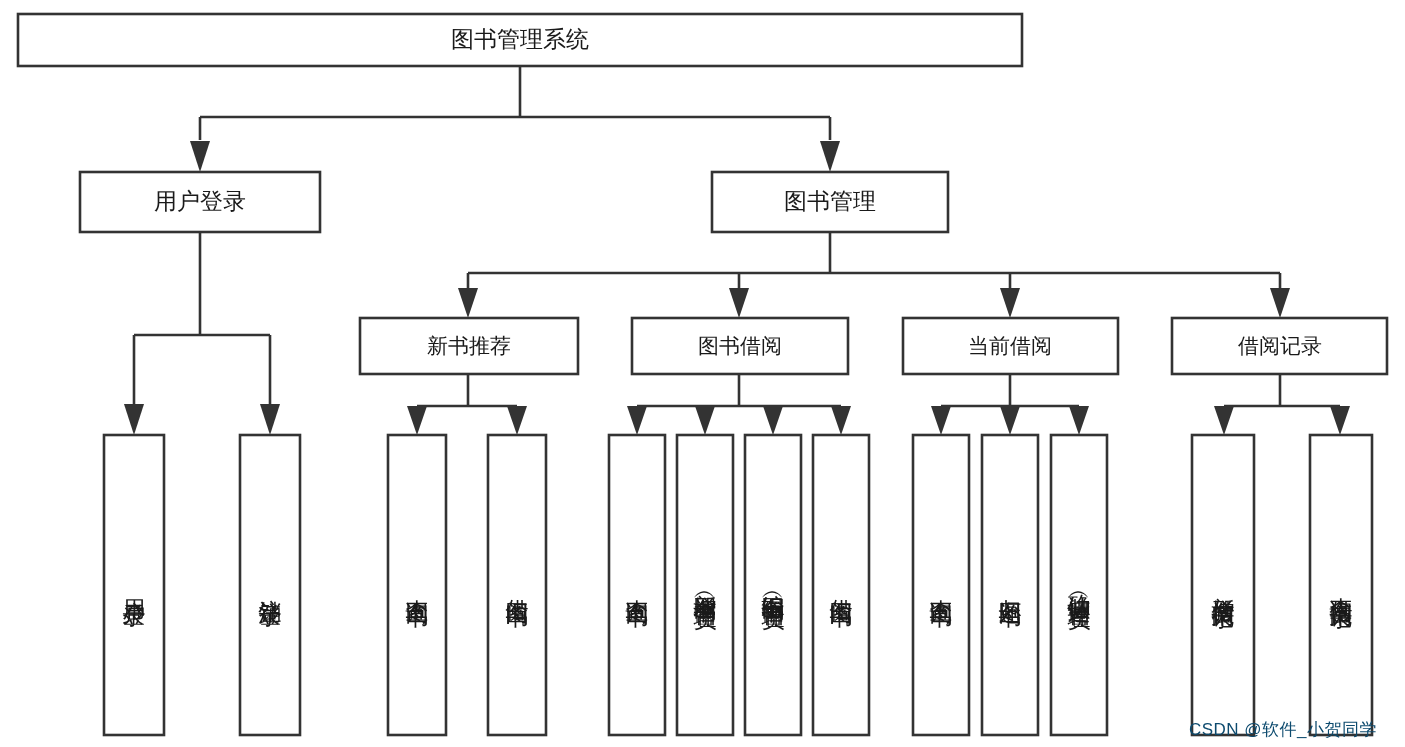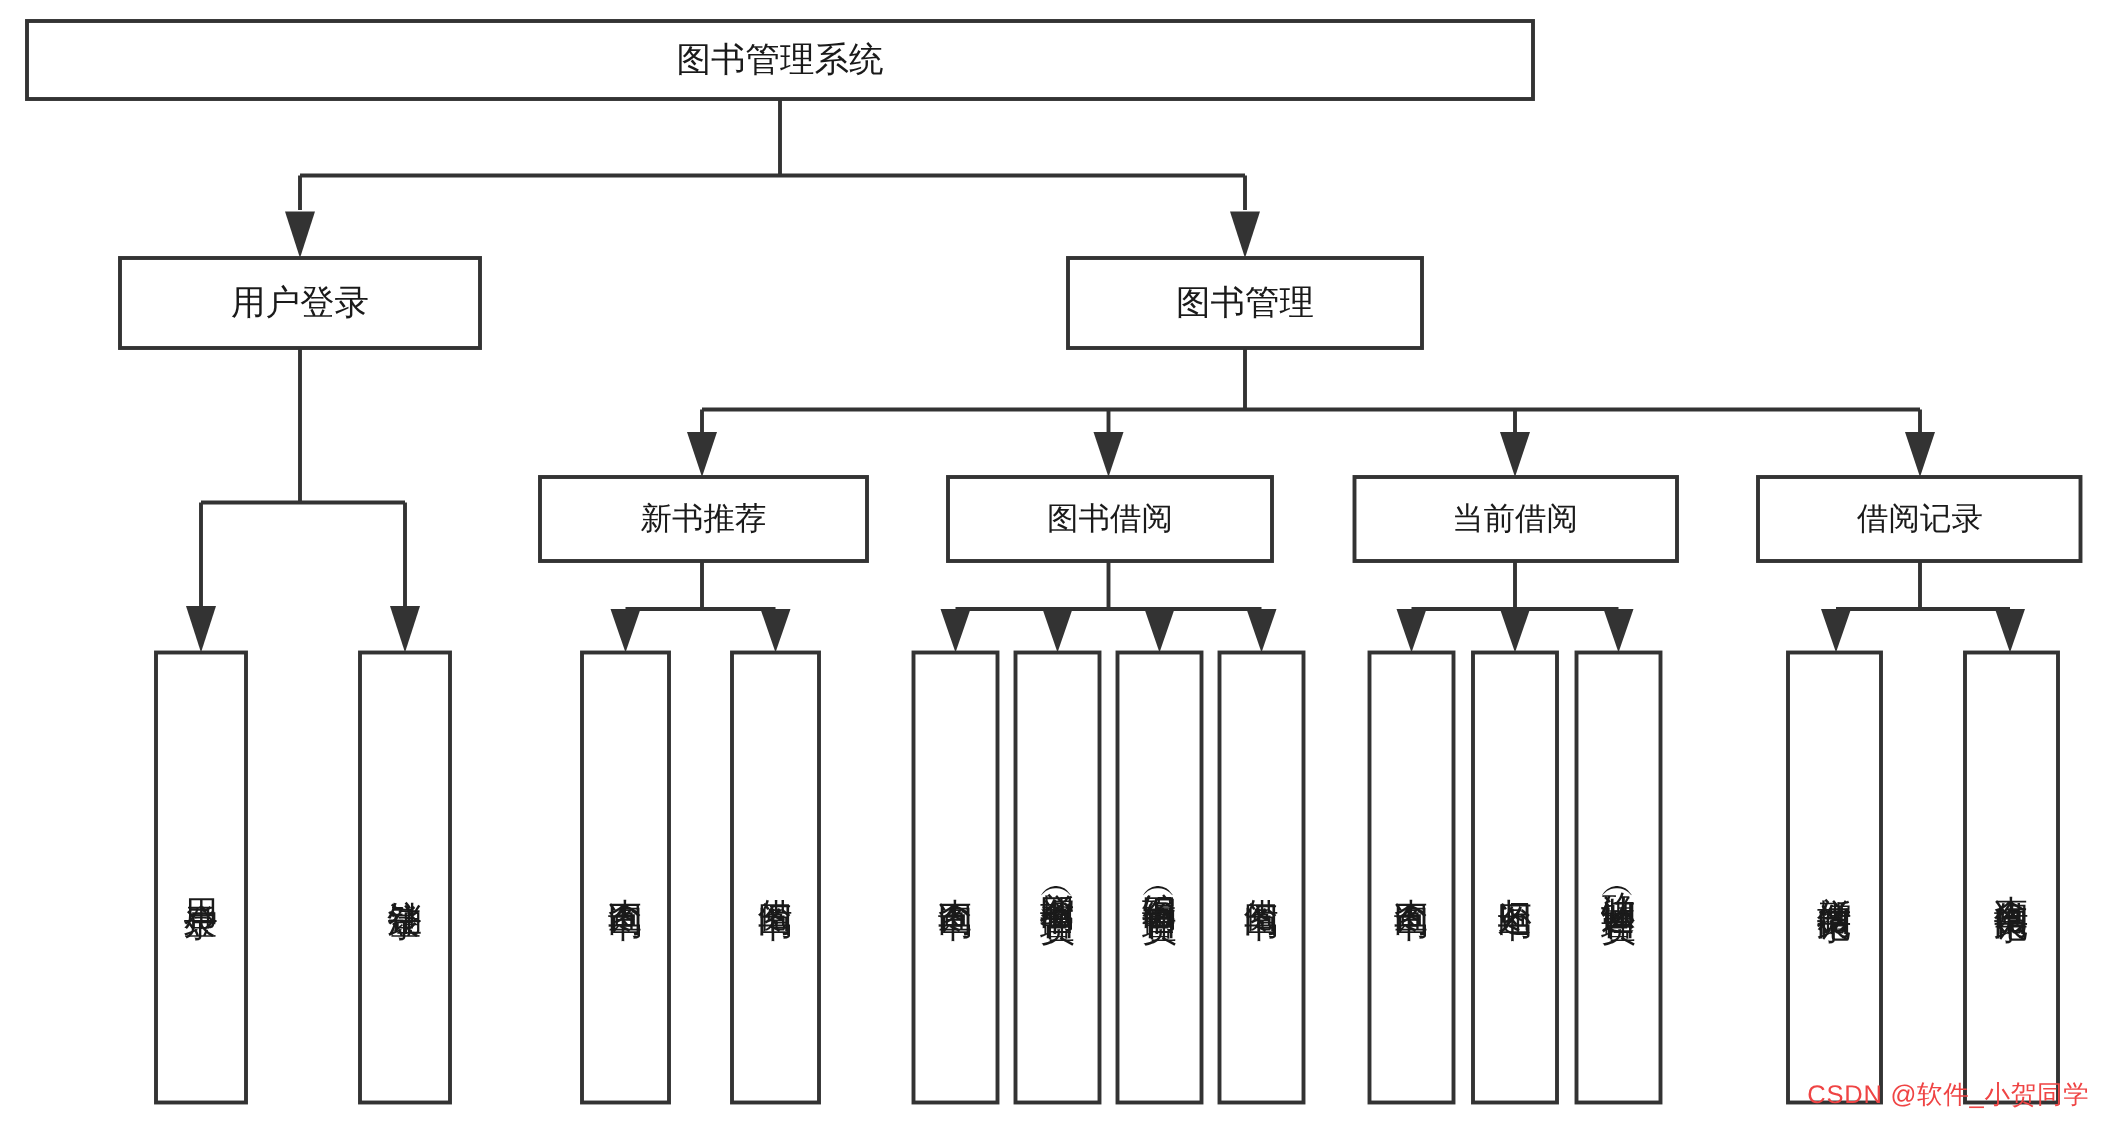--- a/index.html
+++ b/index.html
@@ -62,25 +62,25 @@
     font-family: "Liberation Sans", "DejaVu Sans", sans-serif;
     font-size: 23px;
     line-height: 1.08;
     letter-spacing: 2px;
     color: #1a1a1a;
     white-space: nowrap;
     text-align: center;
   }
   .watermark {
     position: absolute;
-    right: 12px;
+    right: 28px;
     bottom: 6px;
     font-family: "Liberation Sans", "DejaVu Sans", sans-serif;
     font-size: 17px;
-    color: #ef4444;
+    color: #0c4a6e;
     letter-spacing: 0.5px;
     white-space: nowrap;
   }
 </style>
 </head>
 <body>
 
 <div id="diagram-root">
 
   <svg class="flow" viewBox="0 0 1405 747">

